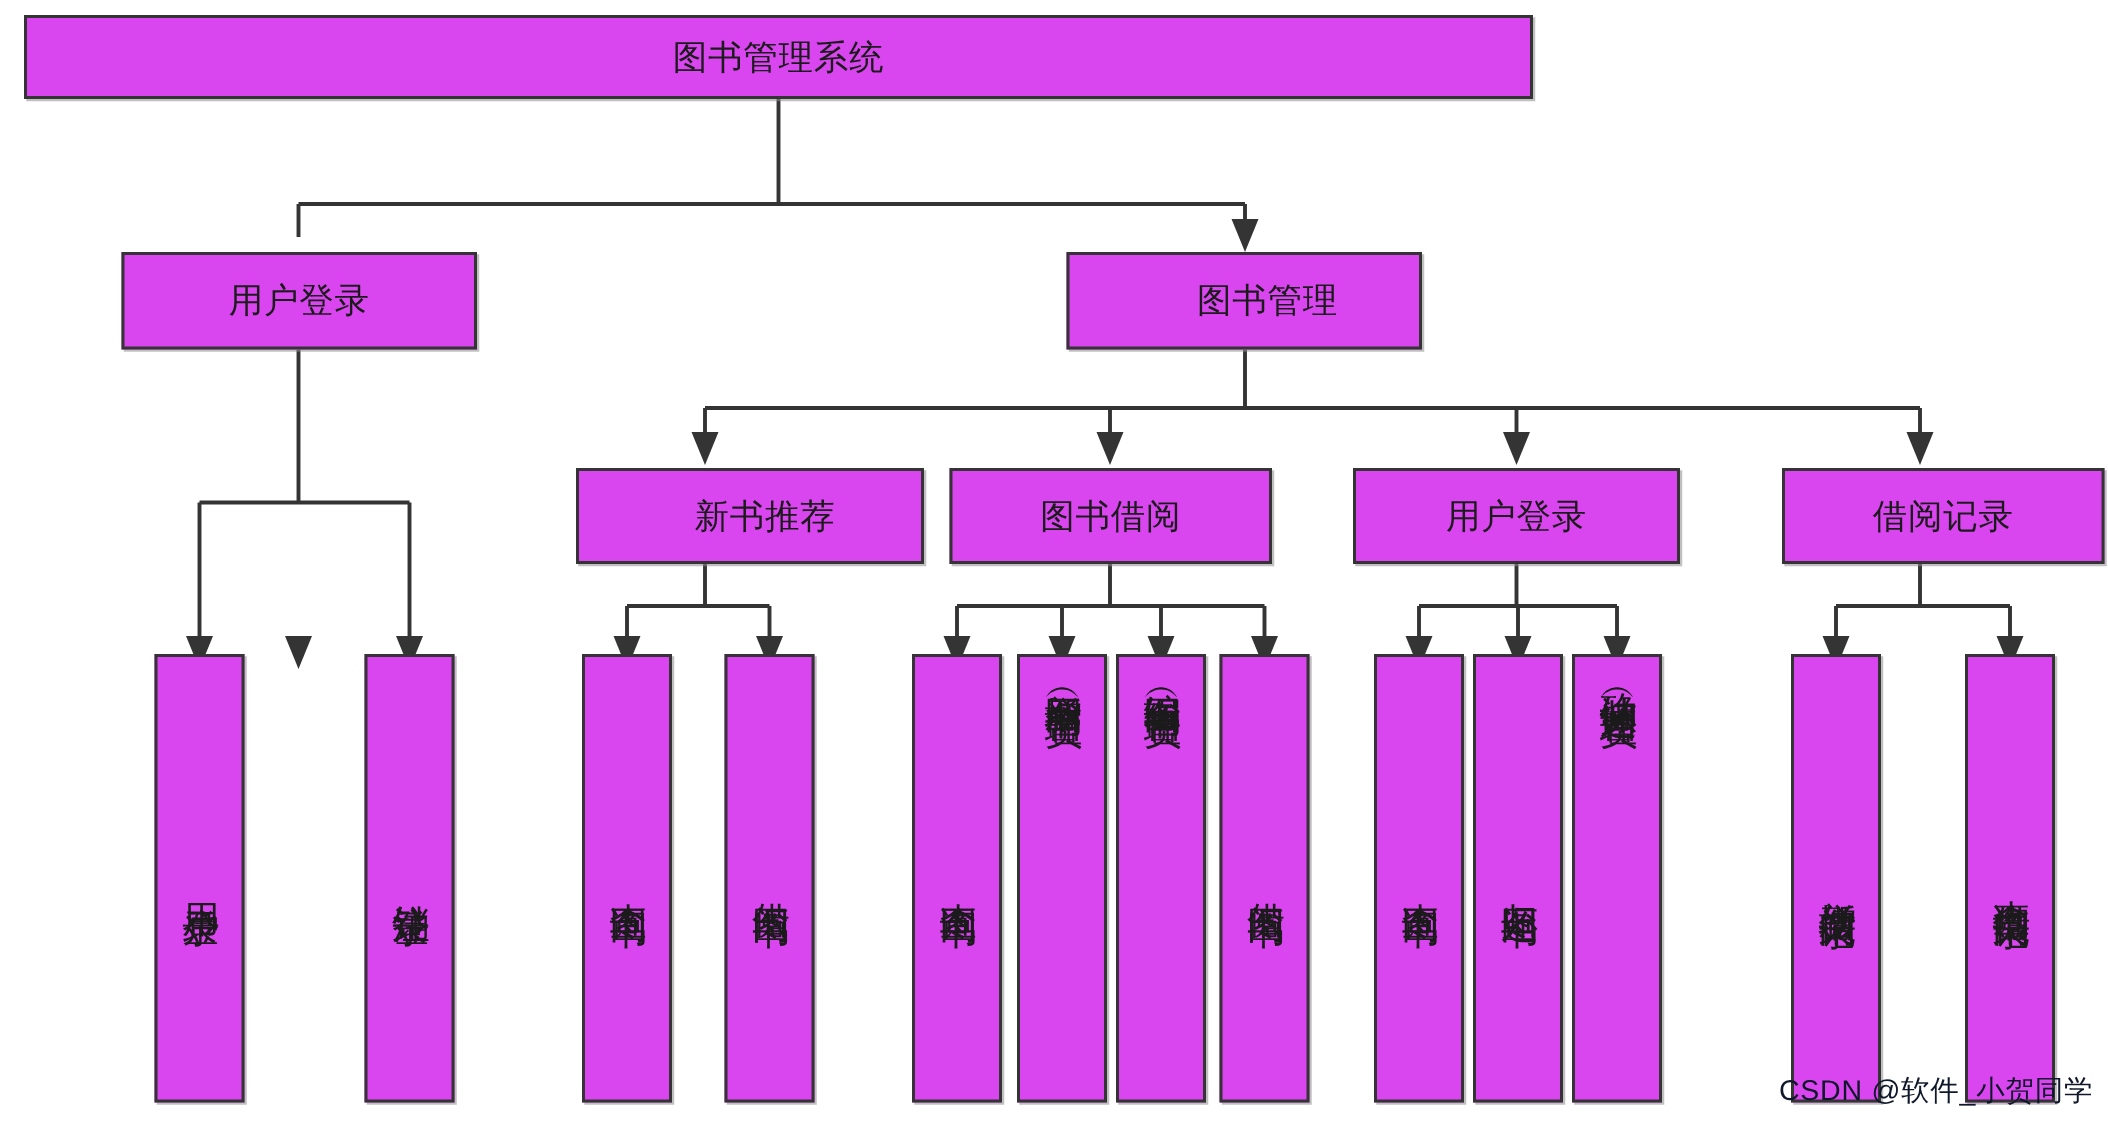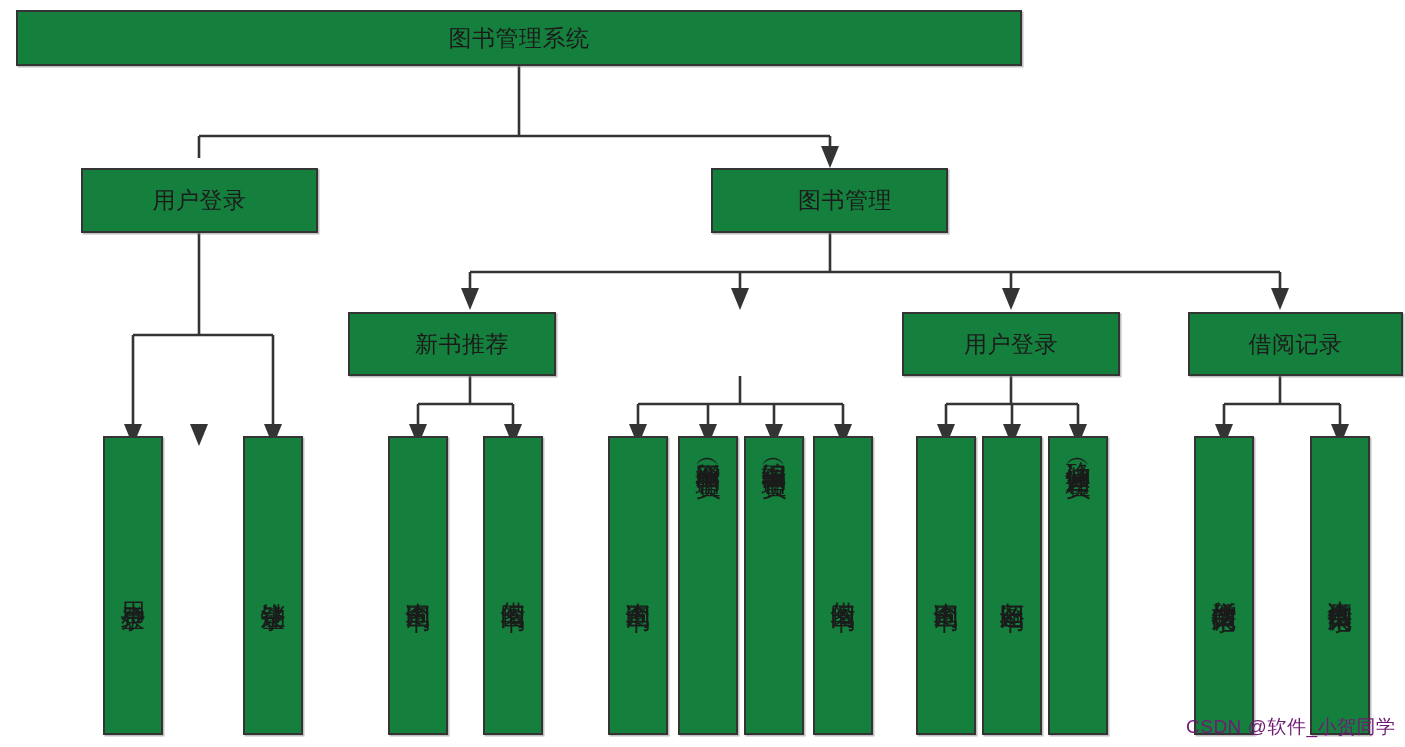--- a/index.html
+++ b/index.html
@@ -21,21 +21,21 @@
     position: absolute;
     left: 0;
     top: 0;
     width: 1405px;
     height: 747px;
     pointer-events: none;
   }
   .node {
     position: absolute;
     box-sizing: border-box;
-    background: #15803d;
+    background: #d946ef;
     border: 2px solid #343434;
     box-shadow: 1.5px 1.5px 0 0 rgba(140,140,140,0.55);
     display: flex;
     align-items: center;
     justify-content: center;
     color: #1b1b1b;
     z-index: 2;
   }
   .node .label {
     display: block;
@@ -64,21 +64,21 @@
     letter-spacing: 2px;
     white-space: nowrap;
   }
   .node.vert.center .label { margin-top: auto; margin-bottom: auto; }
   .node.vert.top    .label { margin-top: 4px; margin-bottom: auto; }
   .watermark {
     position: absolute;
     left: 1186px;
     top: 714px;
     font-size: 19px;
-    color: #701a75;
+    color: #0f172a;
     letter-spacing: 0.5px;
     white-space: nowrap;
     z-index: 3;
   }
 </style>
 </head>
 <body>
 
 <div id="canvas">
 
@@ -163,22 +163,25 @@
     <span class="label">图书管理系统</span>
   </div>
 
   <div class="node horiz" style="left:81px; top:168px; width:237px; height:65px;">
     <span class="label">用户登录</span>
   </div>
   <div class="node horiz" style="left:711px; top:168px; width:237px; height:65px;padding-left:31px;">
     <span class="label">图书管理</span>
   </div>
 
-  <div class="node horiz" style="left:348px; top:312px; width:208px; height:64px;padding-left:20px;">
+  <div class="node horiz" style="left:384px; top:312px; width:232px; height:64px;padding-left:20px;">
     <span class="label">新书推荐</span>
+  </div>
+  <div class="node horiz" style="left:633px; top:312px; width:215px; height:64px;">
+    <span class="label">图书借阅</span>
   </div>
   <div class="node horiz" style="left:902px; top:312px; width:218px; height:64px;">
     <span class="label">用户登录</span>
   </div>
   <div class="node horiz" style="left:1172px; top:312px; width:215px; height:64px;margin-left:16px;">
     <span class="label">借阅记录</span>
   </div>
 
   <div class="node vert center" style="left:103px; top:436px; width:60px; height:299px;">
     <span class="label">用户登录</span>

